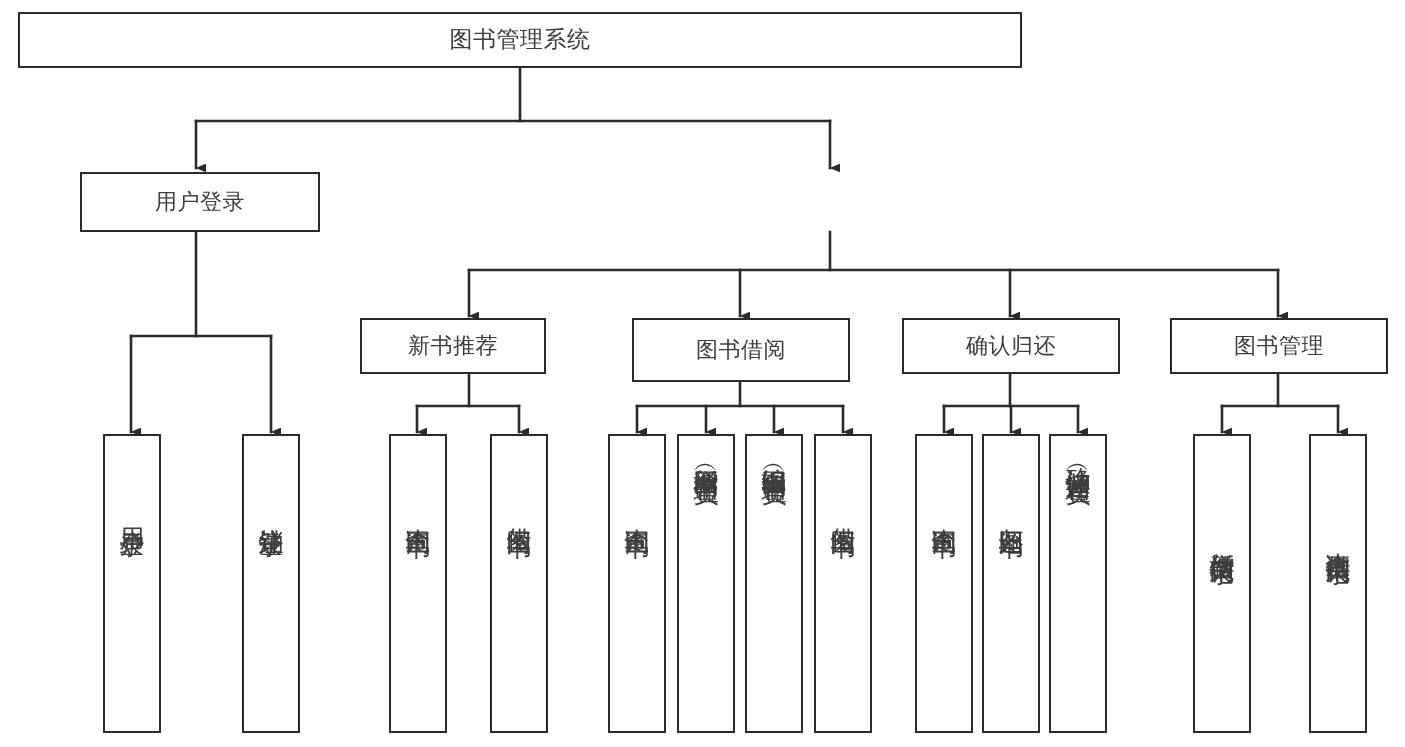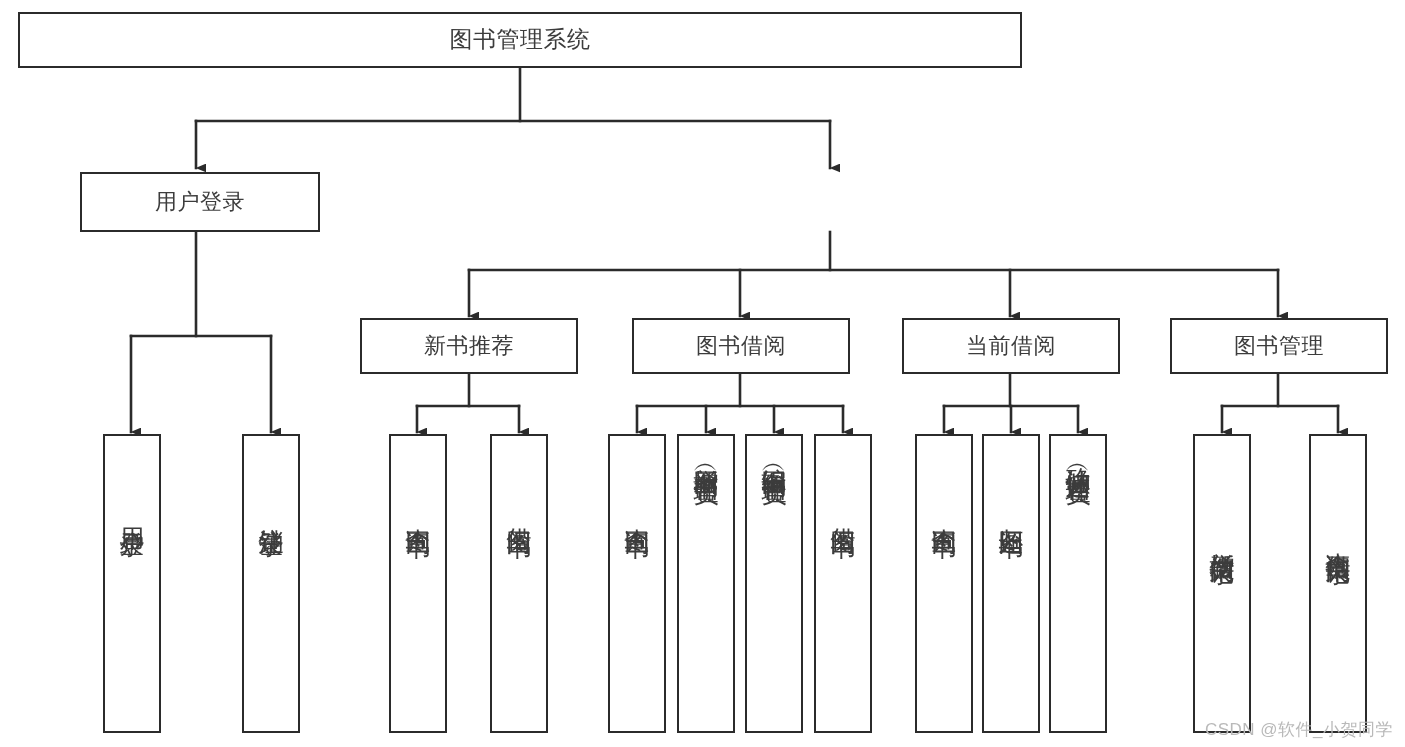--- a/index.html
+++ b/index.html
@@ -138,28 +138,28 @@
   </svg>
 
   <div class="node root horizontal" style="left:18px; top:12px; width:1004px; height:56px;">
     <span class="node-label">图书管理系统</span>
   </div>
 
   <div class="node horizontal" style="left:80px; top:172px; width:240px; height:60px;">
     <span class="node-label">用户登录</span>
   </div>
 
-  <div class="node horizontal" style="left:360px; top:318px; width:218px; height:56px;">
+  <div class="node horizontal" style="left:360px; top:318px; width:186px; height:56px;">
     <span class="node-label">新书推荐</span>
   </div>
-  <div class="node horizontal" style="left:632px; top:318px; width:218px; height:56px;">
+  <div class="node horizontal" style="left:632px; top:318px; width:218px; height:64px;">
     <span class="node-label">图书借阅</span>
   </div>
   <div class="node horizontal" style="left:902px; top:318px; width:218px; height:56px;">
-    <span class="node-label">当前借阅</span>
+    <span class="node-label">确认归还</span>
   </div>
   <div class="node horizontal" style="left:1170px; top:318px; width:218px; height:56px;">
     <span class="node-label">图书管理</span>
   </div>
 
   <div class="node vertical mid-text" style="left:103px; top:434px; width:58px; height:299px;">
     <span class="node-label">用户登录</span>
   </div>
   <div class="node vertical mid-text" style="left:242px; top:434px; width:58px; height:299px;">
     <span class="node-label">注销登录</span>
@@ -195,15 +195,14 @@
     <span class="node-label">确认归还（管理员）</span>
   </div>
 
   <div class="node vertical low-text" style="left:1193px; top:434px; width:58px; height:299px;">
     <span class="node-label">新增借阅记录</span>
   </div>
   <div class="node vertical low-text" style="left:1309px; top:434px; width:58px; height:299px;">
     <span class="node-label">查询借阅记录</span>
   </div>
 
-  <div id="watermark">CSDN @软件_小贺同学</div>
 
 </div>
 
 </body></html>

